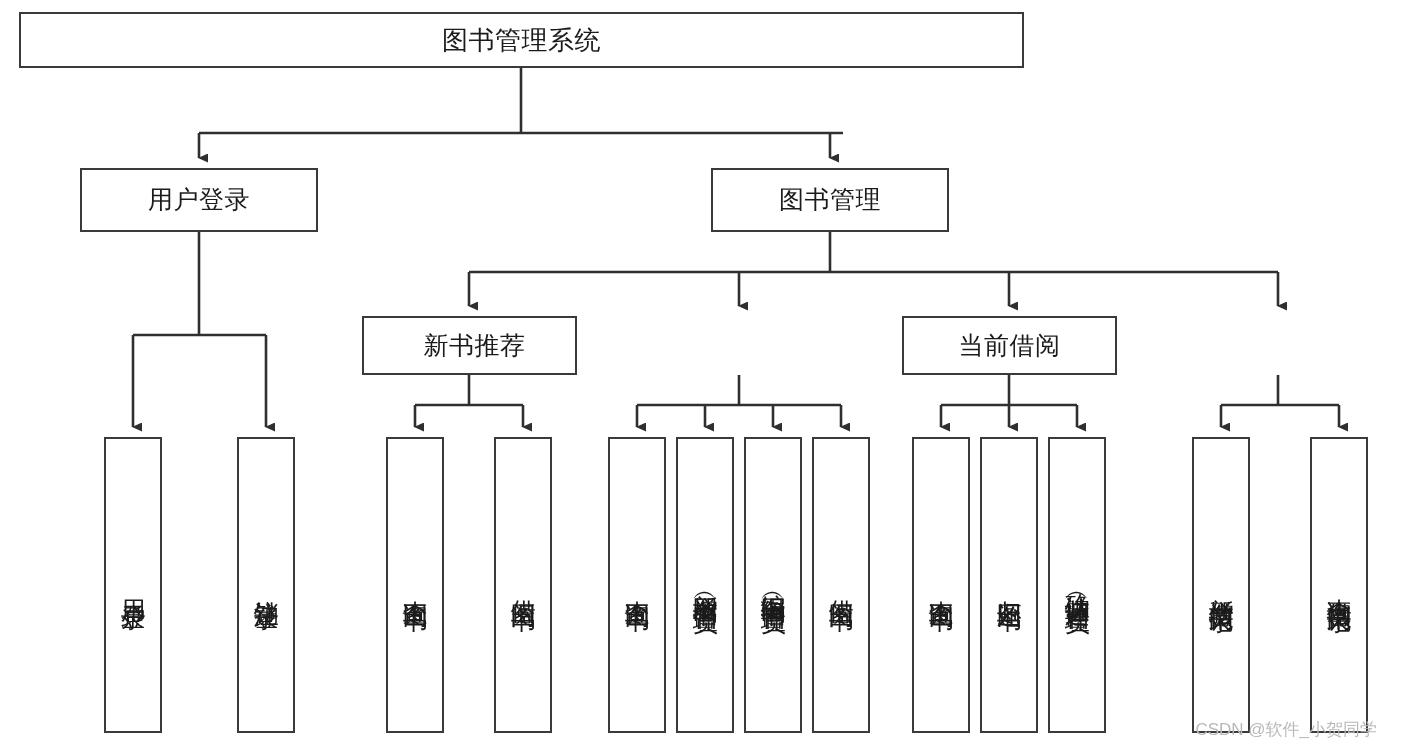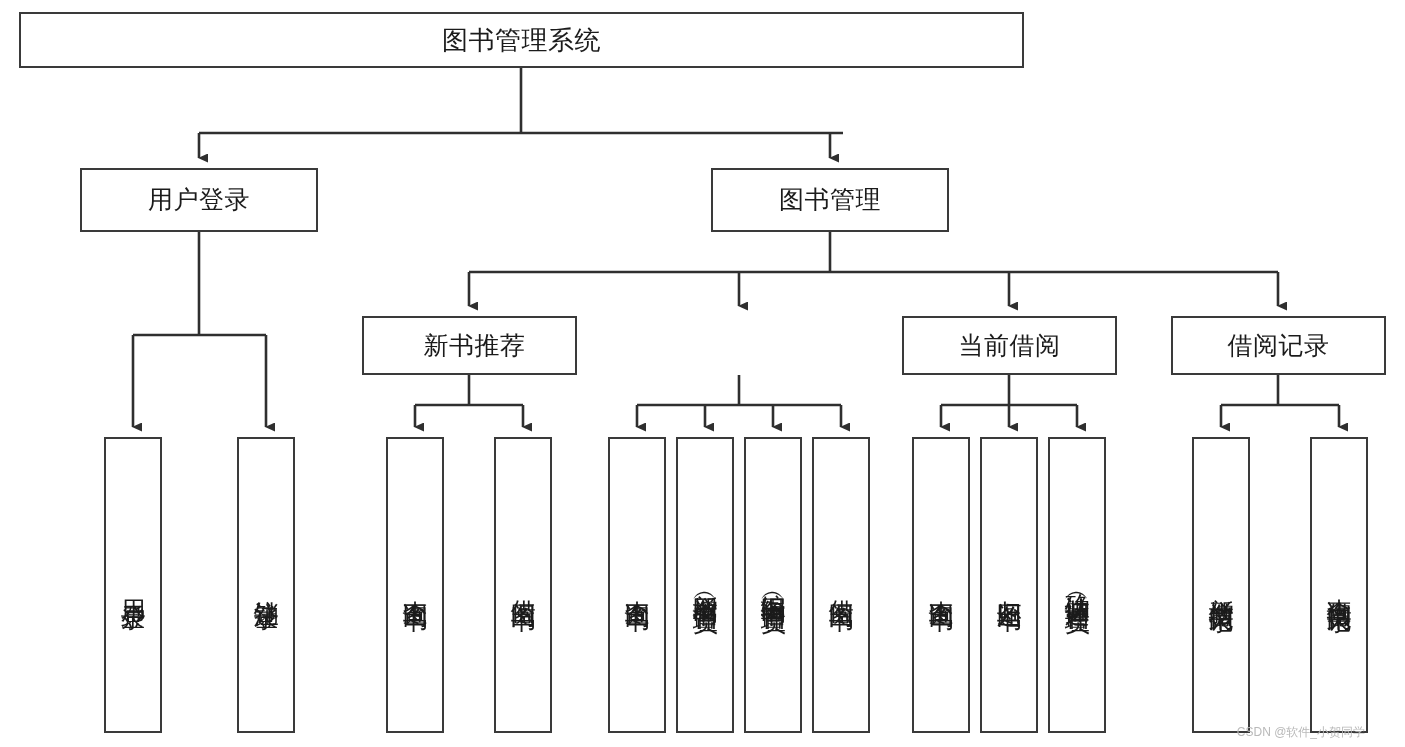--- a/index.html
+++ b/index.html
@@ -61,23 +61,23 @@
   .node.leaf .node-label {
     writing-mode: vertical-rl;
     text-orientation: upright;
     font-size: 25px;
     letter-spacing: 2.5px;
     white-space: normal;
     max-height: 286px;
   }
   .watermark {
     position: absolute;
-    right: 24px;
+    right: 12px;
     bottom: 6px;
-    font-size: 12px;
+    font-size: 17px;
     color: #b9b9b9;
     white-space: nowrap;
     z-index: 5;
     user-select: none;
   }
 </style>
 </head>
 <body>
 
 <div id="diagram-root">
@@ -142,23 +142,20 @@
   <div class="node horizontal" style="left:711px; top:168px; width:238px; height:64px;">
     <span class="node-label">图书管理</span>
   </div>
 
   <div class="node horizontal" style="left:362px; top:316px; width:215px; height:59px;padding-left:10px;">
     <span class="node-label">新书推荐</span>
   </div>
   <div class="node horizontal" style="left:902px; top:316px; width:215px; height:59px;">
     <span class="node-label">当前借阅</span>
   </div>
-  <div class="node horizontal" style="left:1171px; top:316px; width:215px; height:59px;">
-    <span class="node-label">借阅记录</span>
-  </div>
 
   <div class="node leaf" style="left:104px; top:437px; width:58px; height:296px;">
     <span class="node-label">用户登录</span>
   </div>
   <div class="node leaf" style="left:237px; top:437px; width:58px; height:296px;">
     <span class="node-label">注销登录</span>
   </div>
 
   <div class="node leaf" style="left:386px; top:437px; width:58px; height:296px;">
     <span class="node-label">查询图书</span>

